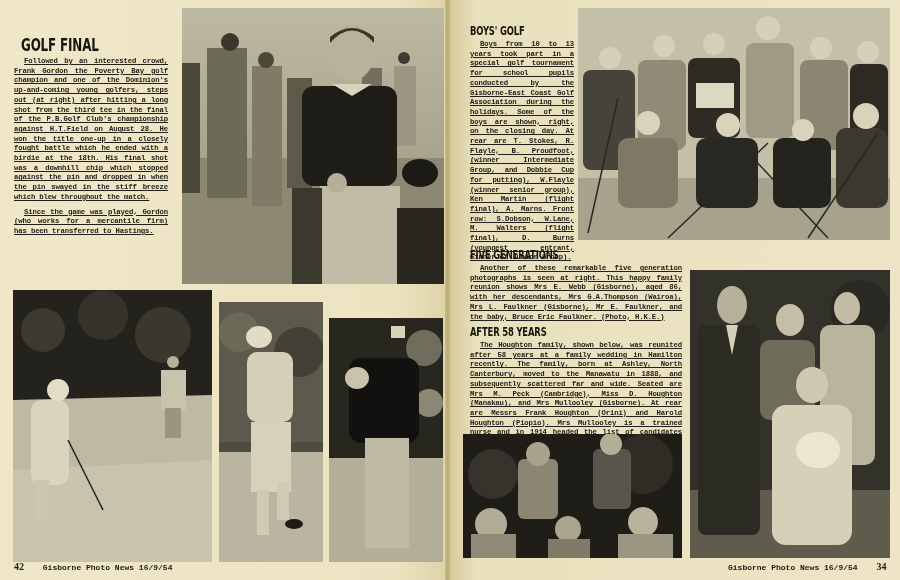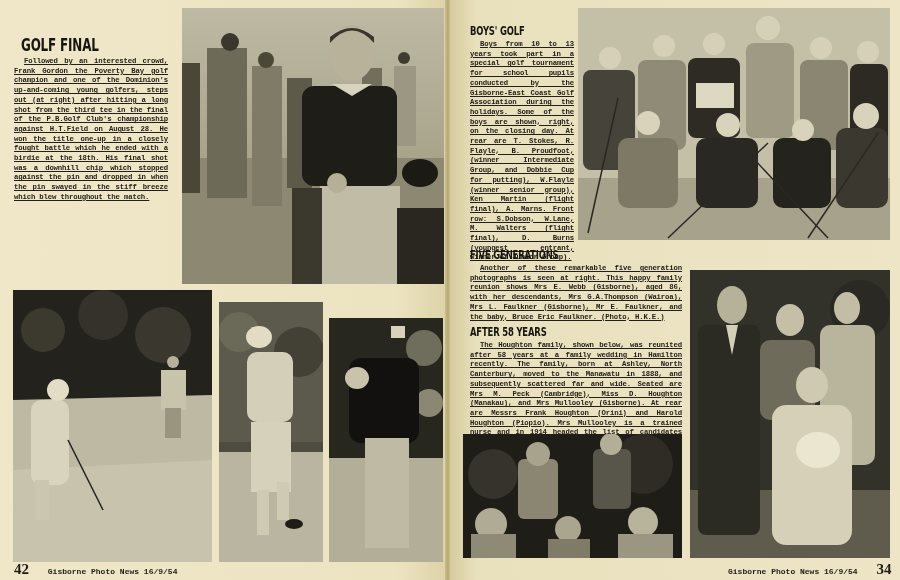--- a/index.html
+++ b/index.html
@@ -24,33 +24,34 @@
     font-family:"Liberation Mono", monospace; color:#23201a; font-weight:bold;
     letter-spacing:-0.15px;
   }
   .body-text p { margin:0; text-indent:10px;text-decoration:underline; }
   .body-text p + p { margin-top:5px; }
 
   .photo { position:absolute; overflow:hidden; }
   .photo svg { display:block; width:100%; height:100%; }
 
   .folio { position:absolute; font-family:"Liberation Mono", monospace; font-size:8px; color:#1f1c15; font-weight:bold; }
-  .folio .num { font-family:"Liberation Serif", serif; font-size:15px; font-weight:bold; }
+  .folio .num { font-family:"Liberation Serif", serif; font-size:10px; font-weight:bold; }
 </style>
 </head>
 <body>
 
 <div class="page left"></div>
 <div class="page right"></div>
 <div class="gutter"></div>
 
 <div class="headline" style="left:21px;top:35px;font-size:17px;">GOLF FINAL</div>
 
 <div class="body-text" style="left:14px;top:57px;width:154px;">
   <p>Followed by an interested crowd, Frank Gordon the Poverty Bay golf champion and one of the Dominion's up-and-coming young golfers, steps out (at right) after hitting a long shot from the third tee in the final of the P.B.Golf Club's championship against H.T.Field on August 28. He won the title one-up in a closely fought battle which he ended with a birdie at the 18th. His final shot was a downhill chip which stopped against the pin and dropped in when the pin swayed in the stiff breeze which blew throughout the match.</p>
+  <p>Since the game was played, Gordon (who works for a mercantile firm) has been transferred to Hastings.</p>
 </div>
 
 <div class="photo" style="left:182px;top:8px;width:262px;height:276px;">
   <svg viewBox="0 0 262 276" preserveAspectRatio="none">
     <defs>
       <linearGradient id="sky1" x1="0" y1="0" x2="0" y2="1">
           <stop offset="0" stop-color="#bdb9a2"></stop>
           <stop offset="0.55" stop-color="#a8a48c"></stop>
           <stop offset="1" stop-color="#7f7b66"></stop>
         </linearGradient>

